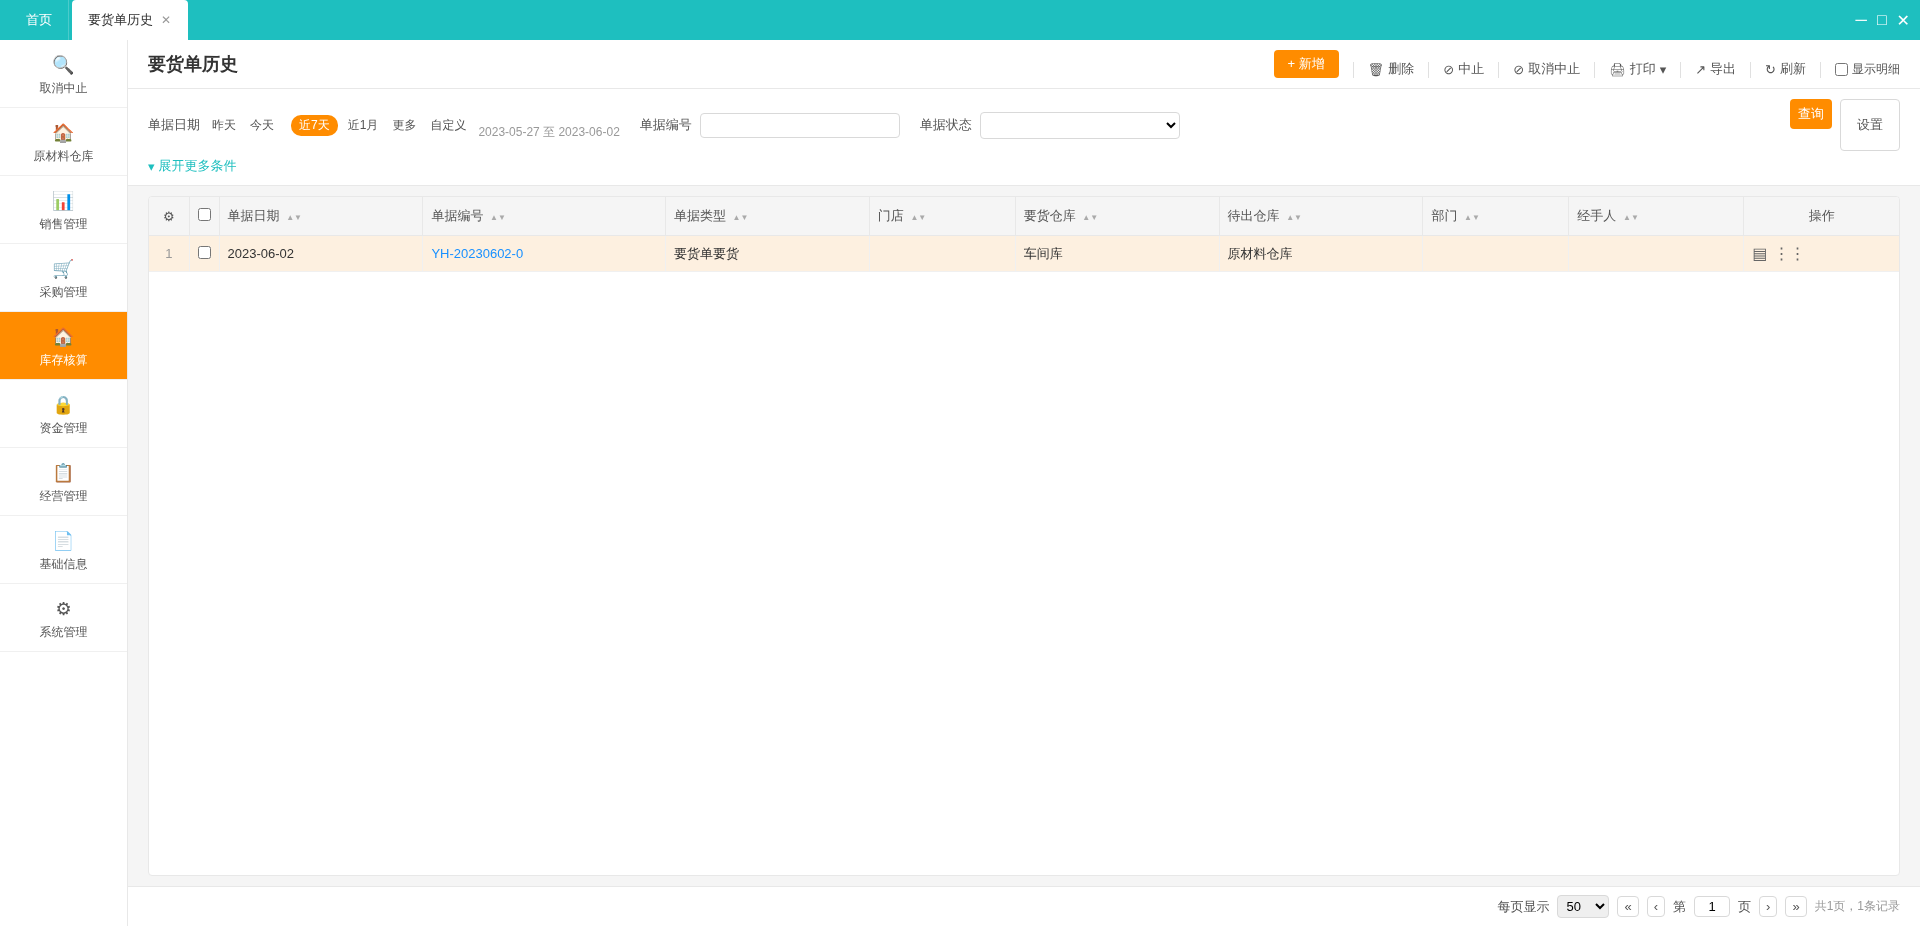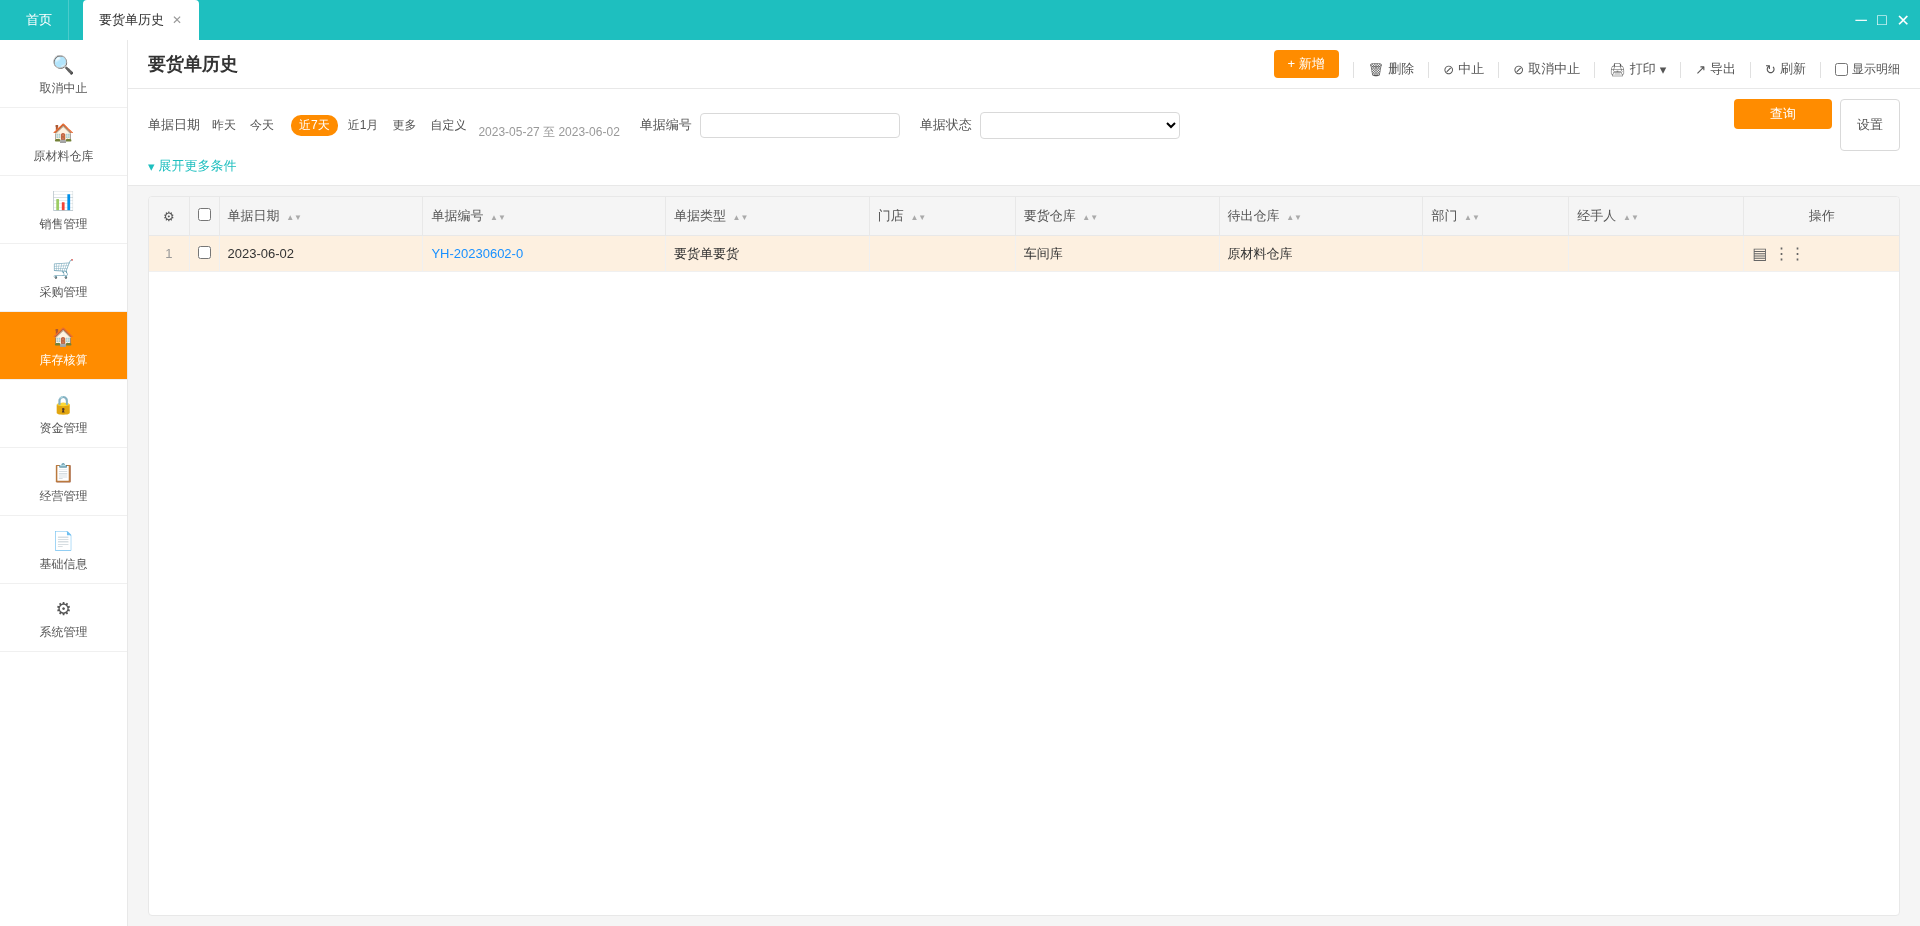--- a/index.html
+++ b/index.html
@@ -1,19 +1,19 @@
 <!DOCTYPE html>
 <html><head>
   <meta charset="utf-8">
   <style>
     * { margin: 0; padding: 0; box-sizing: border-box; }
     body { font-family: "Microsoft YaHei", "PingFang SC", sans-serif; font-size: 13px; background: #f5f5f5; display: flex; flex-direction: column; height: 926px; overflow: hidden; }
 
     
-    .top-bar { height: 40px; background: #1ebfbf; display: flex; align-items: center; padding: 0 10px; gap: 14px; }
+    .top-bar { height: 40px; background: #1ebfbf; display: flex; align-items: center; padding: 0 10px; gap: 3px; }
     .top-tab { height: 40px; padding: 0 16px; display: flex; align-items: center; color: #fff; font-size: 13px; cursor: pointer; border-right: 1px solid rgba(255,255,255,0.2); }
     .top-tab.active { background: #fff; color: #333; border-radius: 4px 4px 0 0; position: relative; top: 0; }
     .top-tab .close-icon { margin-left: 8px; font-size: 12px; color: #999; cursor: pointer; }
     .top-bar-right { margin-left: auto; display: flex; align-items: center; gap: 10px; }
     .top-bar-right .icon-btn { color: #fff; font-size: 16px; cursor: pointer; }
 
     
     .main-layout { display: flex; flex: 1; overflow: hidden; }
 
     
@@ -201,21 +201,21 @@
           <span class="filter-label">单据编号</span>
           <input class="filter-input" type="text" style="">
         </div>
         <div class="filter-item">
           <span class="filter-label">单据状态</span>
           <select class="filter-select">
             <option value=""></option>
           </select>
         </div>
         <div style="margin-left: auto; display: flex; gap: 8px; align-items: flex-start;">
-          <button class="action-btn primary" style="padding: 6px 36px;">查询</button>
+          <button class="action-btn primary" style="padding: 6px 8px;">查询</button>
           <button class="action-btn" style="border: 1px solid #d9d9d9; padding: 16px 16px; border-radius: 4px; background: #fff;">设置</button>
         </div>
       </div>
       <div style="margin-top: 6px;">
         <span class="filter-expand">
           <span>▾</span>
           <span>展开更多条件</span>
         </span>
       </div>
     </div>
@@ -290,15 +290,31 @@
                   <span class="op-icon">⋮⋮</span>
                 </div>
               </td>
             </tr>
           </tbody>
         </table>
       </div>
 
     </div>
 
+    <div class="pagination">
+      <span>每页显示</span>
+      <select class="page-select">
+        <option value="50">50</option>
+        <option value="20">20</option>
+        <option value="100">100</option>
+      </select>
+      <button class="page-btn">«</button>
+      <button class="page-btn">‹</button>
+      <span>第</span>
+      <input class="page-input" value="1" type="text" style="">
+      <span>页</span>
+      <button class="page-btn">›</button>
+      <button class="page-btn">»</button>
+      <span class="page-info">共1页，1条记录</span>
+    </div>
 
   </div>
 </div>
 
 </body></html>

